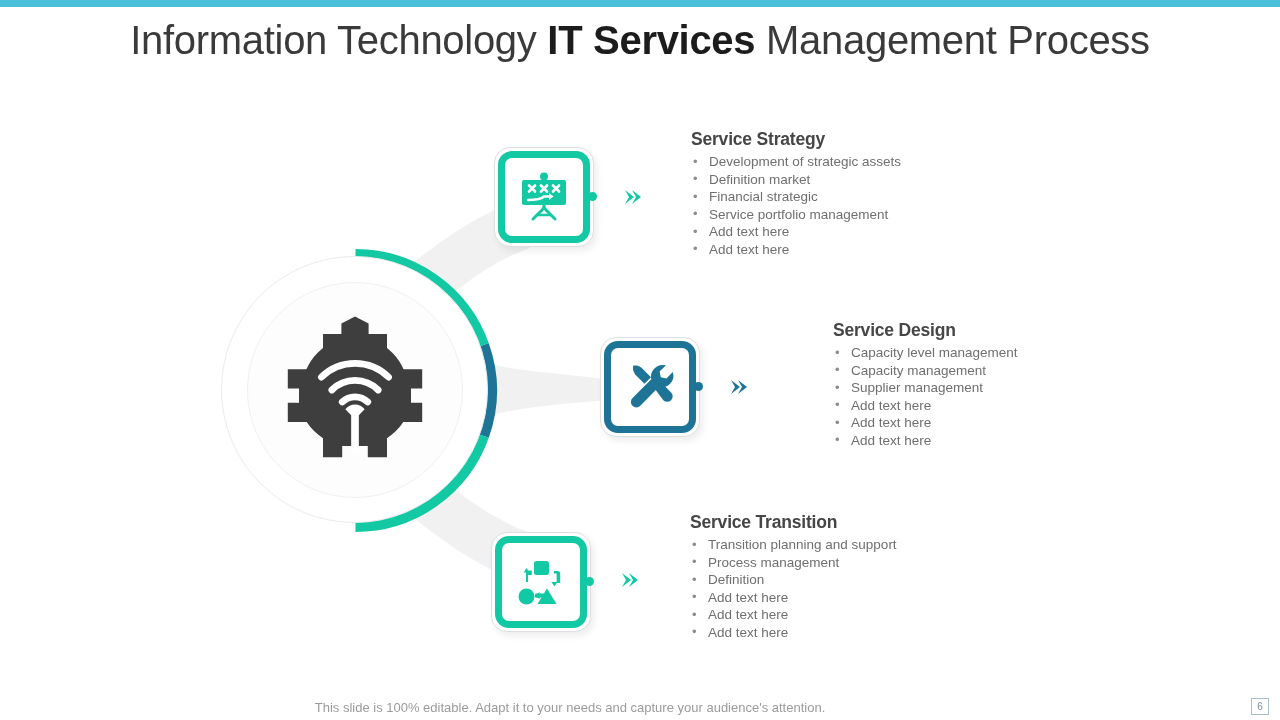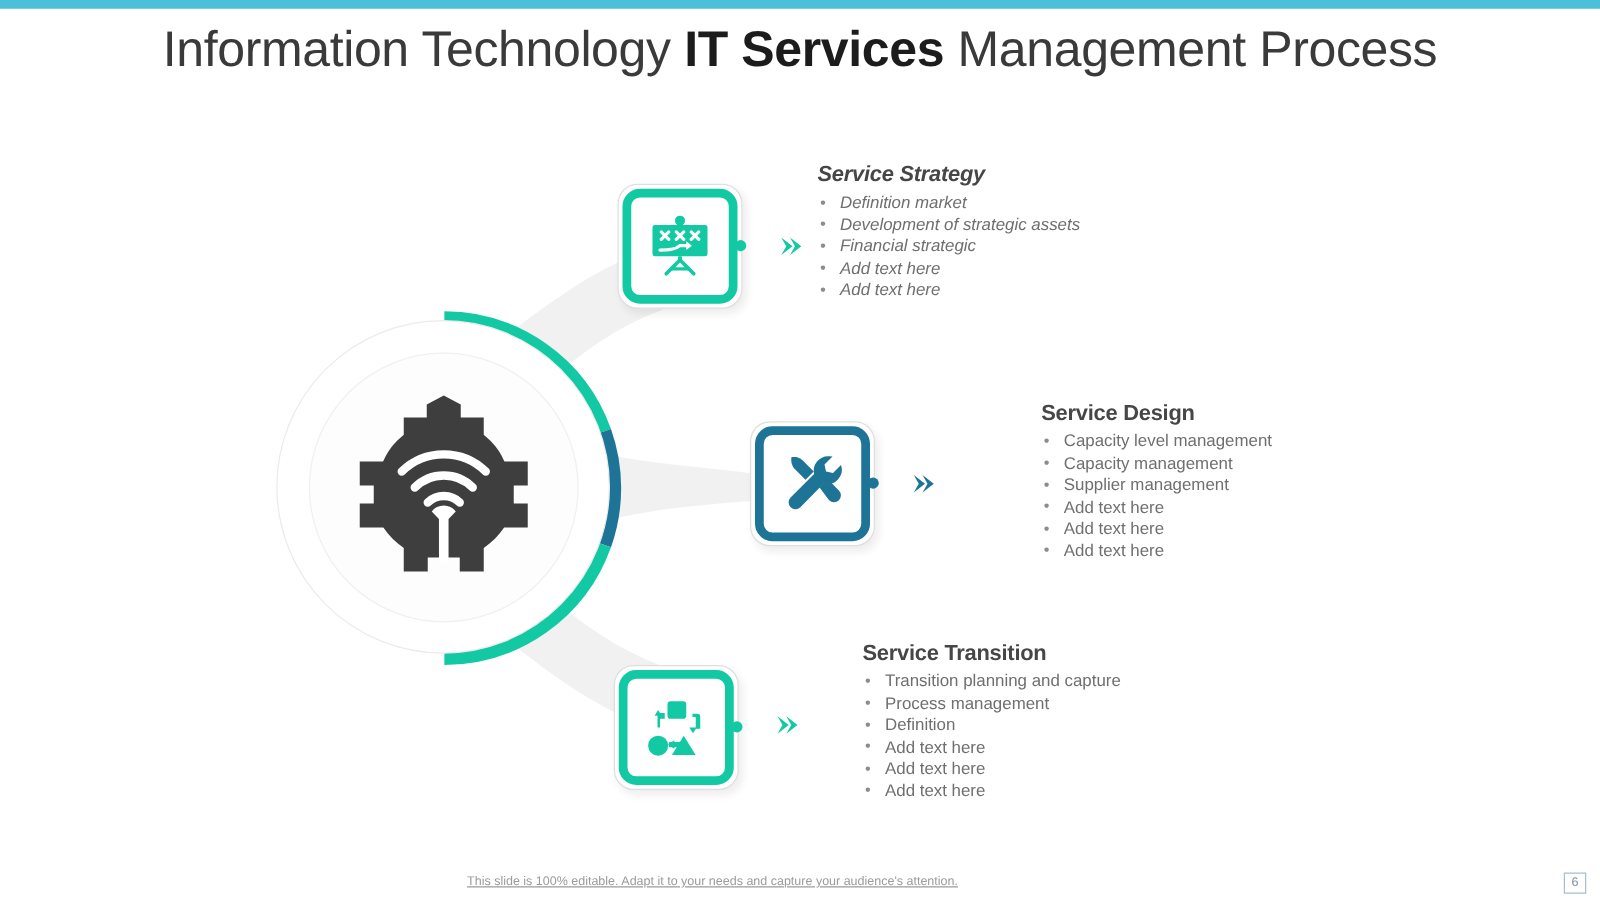--- a/index.html
+++ b/index.html
@@ -181,23 +181,22 @@
     font-size: 13px;
   }
 
   
   #footer-note {
     position: absolute;
     left: 0;
     top: 700px;
     width: 1140px;
     text-align: center;
-    font-size: 10px;
+    font-size: 13px;
     color: #9b9b9b;
-    text-decoration: underline;
   }
   #page-badge {
     position: absolute;
     left: 1251px;
     top: 698px;
     width: 18px;
     height: 17px;
     border: 1px solid #a9bfc9;
     box-sizing: border-box;
     font-size: 10px;
@@ -266,26 +265,27 @@
       <line x1="28" y1="39" x2="17" y2="50" stroke="#12C9A3" stroke-width="3" stroke-linecap="round"></line>
       <line x1="28" y1="39" x2="39" y2="50" stroke="#12C9A3" stroke-width="3" stroke-linecap="round"></line>
       <line x1="21" y1="46" x2="35" y2="46" stroke="#12C9A3" stroke-width="2.6" stroke-linecap="round"></line>
     </svg>
     <div class="node-dot" style="left:94px; top:45px;"></div>
   </div>
   <svg class="chevron" style="left:621px; top:186px; color:#12C9A3;" viewBox="0 0 22 22">
     <path d="M4 4 L13 11 L4 18 L8 11 Z" fill="#12C9A3"></path>
     <path d="M11 4 L20 11 L11 18 L15 11 Z" fill="#12C9A3"></path>
   </svg>
-  <div class="txt-block" style="left:654px; top:129px;font-style:italic;">
+  <div class="txt-block" style="left:691px; top:129px;">
     <h2>Service Strategy</h2>
     <ul>
+      <li>Development of strategic assets</li>
       <li>Definition market</li>
-      <li>Development of strategic assets</li>
       <li>Financial strategic</li>
+      <li>Service portfolio management</li>
       <li>Add text here</li>
       <li>Add text here</li>
     </ul>
   </div>
 </div>
 
 <div class="row">
   <div class="icon-box" style="left:600px; top:337px; color:#1D7496;">
     <div class="outer"></div>
     <div class="frame"></div>
@@ -336,21 +336,21 @@
     </svg>
     <div class="node-dot" style="left:94px; top:45px;"></div>
   </div>
   <svg class="chevron" style="left:618px; top:569px; color:#12C9A3;" viewBox="0 0 22 22">
     <path d="M4 4 L13 11 L4 18 L8 11 Z" fill="#12C9A3"></path>
     <path d="M11 4 L20 11 L11 18 L15 11 Z" fill="#12C9A3"></path>
   </svg>
   <div class="txt-block" style="left:690px; top:512px;">
     <h2>Service Transition</h2>
     <ul>
-      <li>Transition planning and capture</li>
+      <li>Transition planning and support</li>
       <li>Process management</li>
       <li>Definition</li>
       <li>Add text here</li>
       <li>Add text here</li>
       <li>Add text here</li>
     </ul>
   </div>
 </div>
 
 <div id="footer-note">This slide is 100% editable. Adapt it to your needs and capture your audience's attention.</div>

